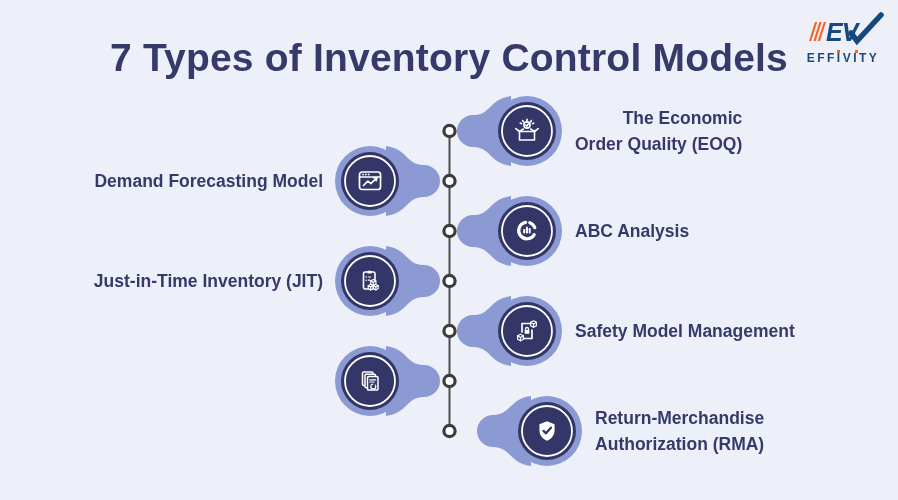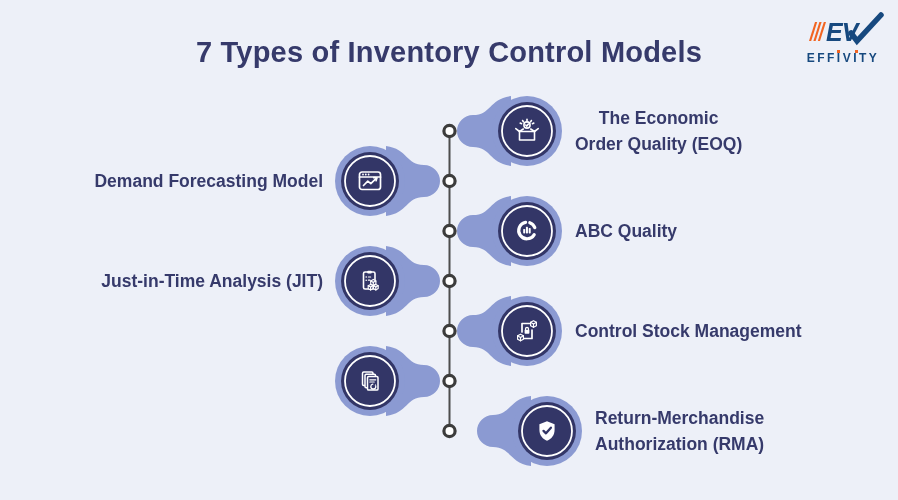--- a/index.html
+++ b/index.html
@@ -3,30 +3,30 @@
 <meta charset="utf-8">
 <style>
   html,body{margin:0;padding:0;}
   .stage{
     position:relative;width:898px;height:500px;overflow:hidden;
     background:var(--bg,#EDF0F8);
     font-family:"Liberation Sans",sans-serif;
   }
   .title{
     position:absolute;top:36px;left:0;width:100%;text-align:center;
-    font-size:29px;font-weight:bold;color:var(--text,#363A6B);letter-spacing:.2px;
+    font-size:39px;font-weight:bold;color:var(--text,#363A6B);letter-spacing:.2px;
   }
   .item{position:absolute;height:90px;}
   .item svg.blob{position:absolute;top:0;display:block;}
   .label{
     position:absolute;top:0;height:90px;display:flex;align-items:center;
     font-weight:bold;color:var(--text,#363A6B);font-size:17.5px;line-height:26px;
     white-space:pre-line;
   }
-  .right .label{left:138px;text-align:center;}
+  .right .label{left:138px;text-align:right;}
   .left  .label{right:117px;justify-content:flex-end;text-align:left;}
   .timeline-svg{position:absolute;top:0;left:0;pointer-events:none;}
   .logo{position:absolute;top:12px;left:791px;width:104px;text-align:center;}
   .logo svg{display:block;margin:0 auto;}
   .brand{
     position:relative;display:inline-block;margin-top:1px;
     font-size:12px;font-weight:bold;letter-spacing:2.5px;color:var(--logo_blue,#17497F);
   }
   .idot{position:absolute;width:3.2px;height:3.2px;background:var(--logo_orange,#F26522);top:-1px;}
   .idot.d1{left:46px;}
@@ -102,21 +102,21 @@
       <circle cx="90" cy="45" r="29" fill="#333667"></circle>
       <circle cx="90" cy="45" r="25" fill="none" stroke="#FFFFFF" stroke-width="1.8"></circle>
       <g transform="translate(75,30)" stroke="#FFFFFF" fill="none" stroke-linecap="round">
         <path d="M13.6 6.3 A8.3 8.3 0 1 0 22.2 18.65" stroke-width="3.2"></path>
         <path d="M17.8 6.7 A8.3 8.3 0 0 1 22.8 11.66" stroke-width="3.2"></path>
         <rect x="11.2" y="12.9" width="2" height="4.6" rx="0.7" fill="#FFFFFF" stroke="none"></rect>
         <rect x="13.95" y="10.7" width="2" height="6.8" rx="0.7" fill="#FFFFFF" stroke="none"></rect>
         <rect x="16.7" y="12.1" width="2" height="5.4" rx="0.7" fill="#FFFFFF" stroke="none"></rect>
       </g>
     </svg>
-    <div class="label">ABC Quality</div>
+    <div class="label">ABC Analysis</div>
   </div>
 
   <div class="item left" style="left:60px;top:236px;width:380px;">
     <svg class="blob" style="left:270px;" width="130" height="90" viewBox="0 0 130 90">
       <path d="M56 10 C78 13 76 29 94 29 A16 16 0 0 1 94 61 C76 61 78 77 56 80 L56 10 Z" fill="#8B9AD2"></path>
       <circle cx="40" cy="45" r="35" fill="#8B9AD2"></circle>
       <circle cx="40" cy="45" r="29" fill="#333667"></circle>
       <circle cx="40" cy="45" r="25" fill="none" stroke="#FFFFFF" stroke-width="1.8"></circle>
       <g transform="translate(25,30)" stroke="#FFFFFF" stroke-width="1.6" fill="none" stroke-linecap="round" stroke-linejoin="round">
         <rect x="8.5" y="6" width="11.5" height="17" rx="1.6"></rect>
@@ -131,21 +131,21 @@
           <line x1="18.3" y1="16.3" x2="18.3" y2="19.4"></line>
           <polygon points="15.6,18.4 18,19.8 18,22.6 15.6,24 13.2,22.6 13.2,19.8" fill="#333667"></polygon>
           <polyline points="13.2,19.8 15.6,21.1 18,19.8"></polyline>
           <line x1="15.6" y1="21.1" x2="15.6" y2="24"></line>
           <polygon points="20.8,18.4 23.2,19.8 23.2,22.6 20.8,24 18.4,22.6 18.4,19.8" fill="#333667"></polygon>
           <polyline points="18.4,19.8 20.8,21.1 23.2,19.8"></polyline>
           <line x1="20.8" y1="21.1" x2="20.8" y2="24"></line>
         </g>
       </g>
     </svg>
-    <div class="label">Just-in-Time Analysis (JIT)</div>
+    <div class="label">Just-in-Time Inventory (JIT)</div>
   </div>
 
   <div class="item right" style="left:437px;top:286px;width:400px;">
     <svg class="blob" width="130" height="90" viewBox="0 0 130 90">
       <path d="M74 10 C52 13 54 29 36 29 A16 16 0 0 0 36 61 C54 61 52 77 74 80 L74 10 Z" fill="#8B9AD2"></path>
       <circle cx="90" cy="45" r="35" fill="#8B9AD2"></circle>
       <circle cx="90" cy="45" r="29" fill="#333667"></circle>
       <circle cx="90" cy="45" r="25" fill="none" stroke="#FFFFFF" stroke-width="1.8"></circle>
       <g transform="translate(75,30)" stroke="#FFFFFF" stroke-width="1.7" fill="none" stroke-linecap="round" stroke-linejoin="round">
         <polyline points="18.5,7.5 10,7.5 10,16"></polyline>
@@ -155,21 +155,21 @@
         <g stroke-width="1.2">
           <polygon points="21.5,4.7 24.4,6.35 24.4,9.65 21.5,11.3 18.6,9.65 18.6,6.35" fill="#333667"></polygon>
           <polyline points="18.6,6.35 21.5,8 24.4,6.35"></polyline>
           <line x1="21.5" y1="8" x2="21.5" y2="11.3"></line>
           <polygon points="8.5,18.2 11.4,19.85 11.4,23.15 8.5,24.8 5.6,23.15 5.6,19.85" fill="#333667"></polygon>
           <polyline points="5.6,19.85 8.5,21.5 11.4,19.85"></polyline>
           <line x1="8.5" y1="21.5" x2="8.5" y2="24.8"></line>
         </g>
       </g>
     </svg>
-    <div class="label">Control Stock Management</div>
+    <div class="label">Safety Model Management</div>
   </div>
 
   <div class="item left" style="left:60px;top:336px;width:380px;">
     <svg class="blob" style="left:270px;" width="130" height="90" viewBox="0 0 130 90">
       <path d="M56 10 C78 13 76 29 94 29 A16 16 0 0 1 94 61 C76 61 78 77 56 80 L56 10 Z" fill="#8B9AD2"></path>
       <circle cx="40" cy="45" r="35" fill="#8B9AD2"></circle>
       <circle cx="40" cy="45" r="29" fill="#333667"></circle>
       <circle cx="40" cy="45" r="25" fill="none" stroke="#FFFFFF" stroke-width="1.8"></circle>
       <g transform="translate(25,30)" stroke="#FFFFFF" stroke-width="1.5" fill="none" stroke-linecap="round" stroke-linejoin="round">
         <rect x="7.5" y="6" width="10.5" height="13.5" rx="1.2" fill="#333667"></rect>

